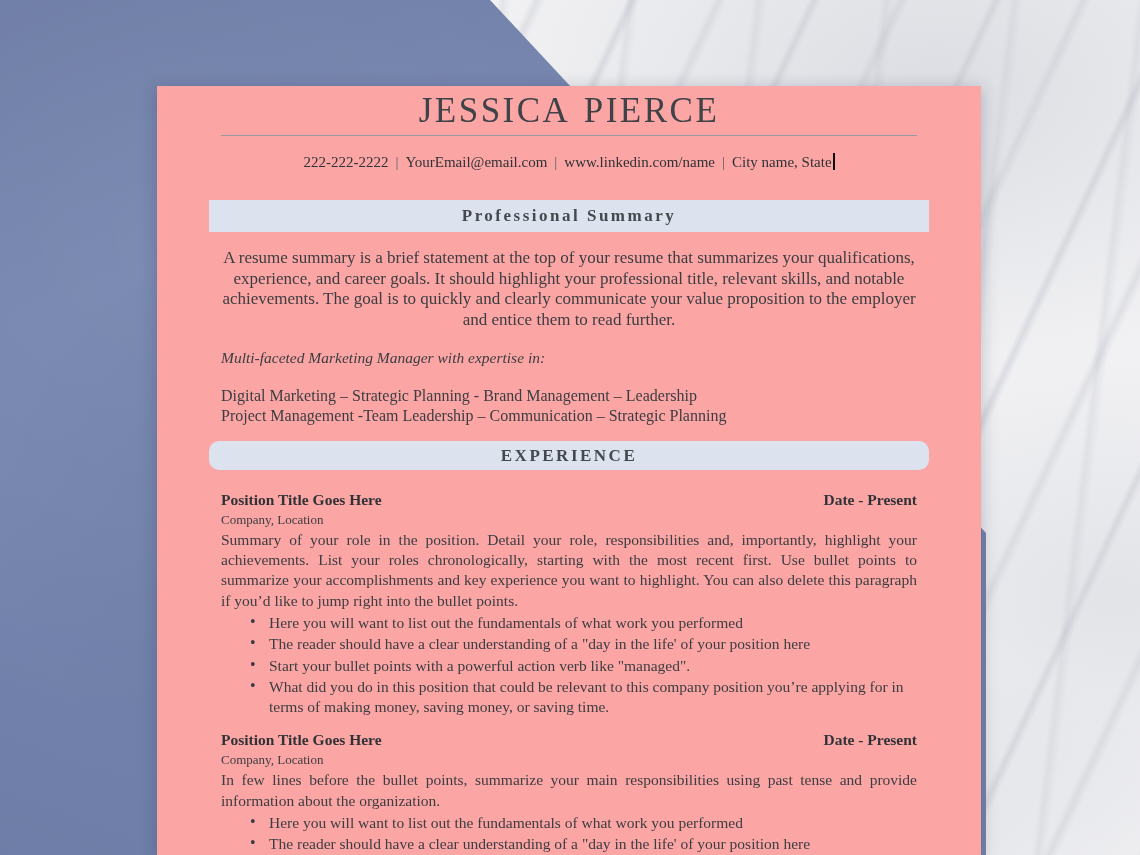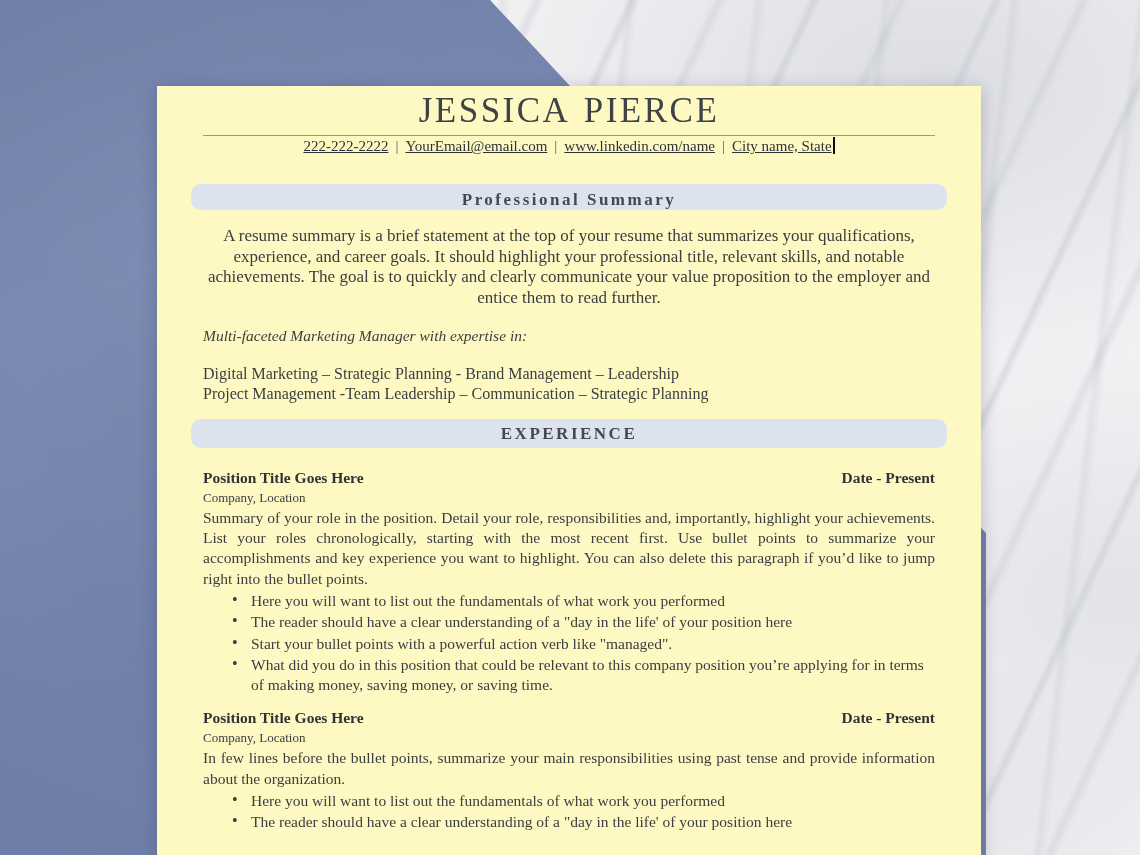--- a/index.html
+++ b/index.html
@@ -37,62 +37,62 @@
       linear-gradient(160deg, rgba(38,48,84,0.10) 0%, rgba(38,48,84,0) 26%),
       linear-gradient(20deg, rgba(38,48,84,0.08) 0%, rgba(38,48,84,0) 30%);
     background-color:#7484ae;
   }
   
   .page{
     position:absolute;
     left:157px;top:86px;
     width:824px;height:769px;
     box-sizing:border-box;
-    padding:0 46px;
-    background:#fef9c3;
+    padding:0 64px;
+    background:#fca5a5;
     box-shadow:0 3px 16px rgba(45,52,74,0.28);
     overflow:hidden;
     color:#3b3d40;
   }
   .name{
     margin:6px 0 0;
     text-align:center;
     font-size:35px;line-height:38px;
     font-weight:400;
     letter-spacing:2.5px;
     word-spacing:4px;
     color:#3f4347;
   }
   .rule{
     margin-top:5px;
     border-top:1.5px solid #97999d;
   }
   .contact{
+    margin-top:16px;
     text-align:center;
     font-size:15px;line-height:20px;
     color:#2f3235;
-    text-decoration:underline;
   }
   .contact .sep{color:#5a5d61;margin:0 7px;}
   .caret{
     display:inline-block;
     width:2px;height:17px;
     background:#0b0b0b;
     margin-left:1px;
     vertical-align:-3px;
   }
   .bar{
     margin-left:-12px;margin-right:-12px;
     background:#dce3ef;
     text-align:center;
     font-weight:bold;
     color:#45494f;
     letter-spacing:2.5px;
   }
-  .bar-ps{margin-top:28px;height:26px;line-height:32px;font-size:17px;border-radius:10px;}
+  .bar-ps{margin-top:28px;height:32px;line-height:32px;font-size:17px;}
   .bar-exp{margin-top:15px;height:29px;line-height:29px;font-size:17px;border-radius:10px;}
   .body-center{
     margin:16px 0 0;
     text-align:center;
     font-size:17px;line-height:20.7px;
   }
   .tagline{
     margin:17px 0 0;
     text-align:left;
     font-style:italic;

